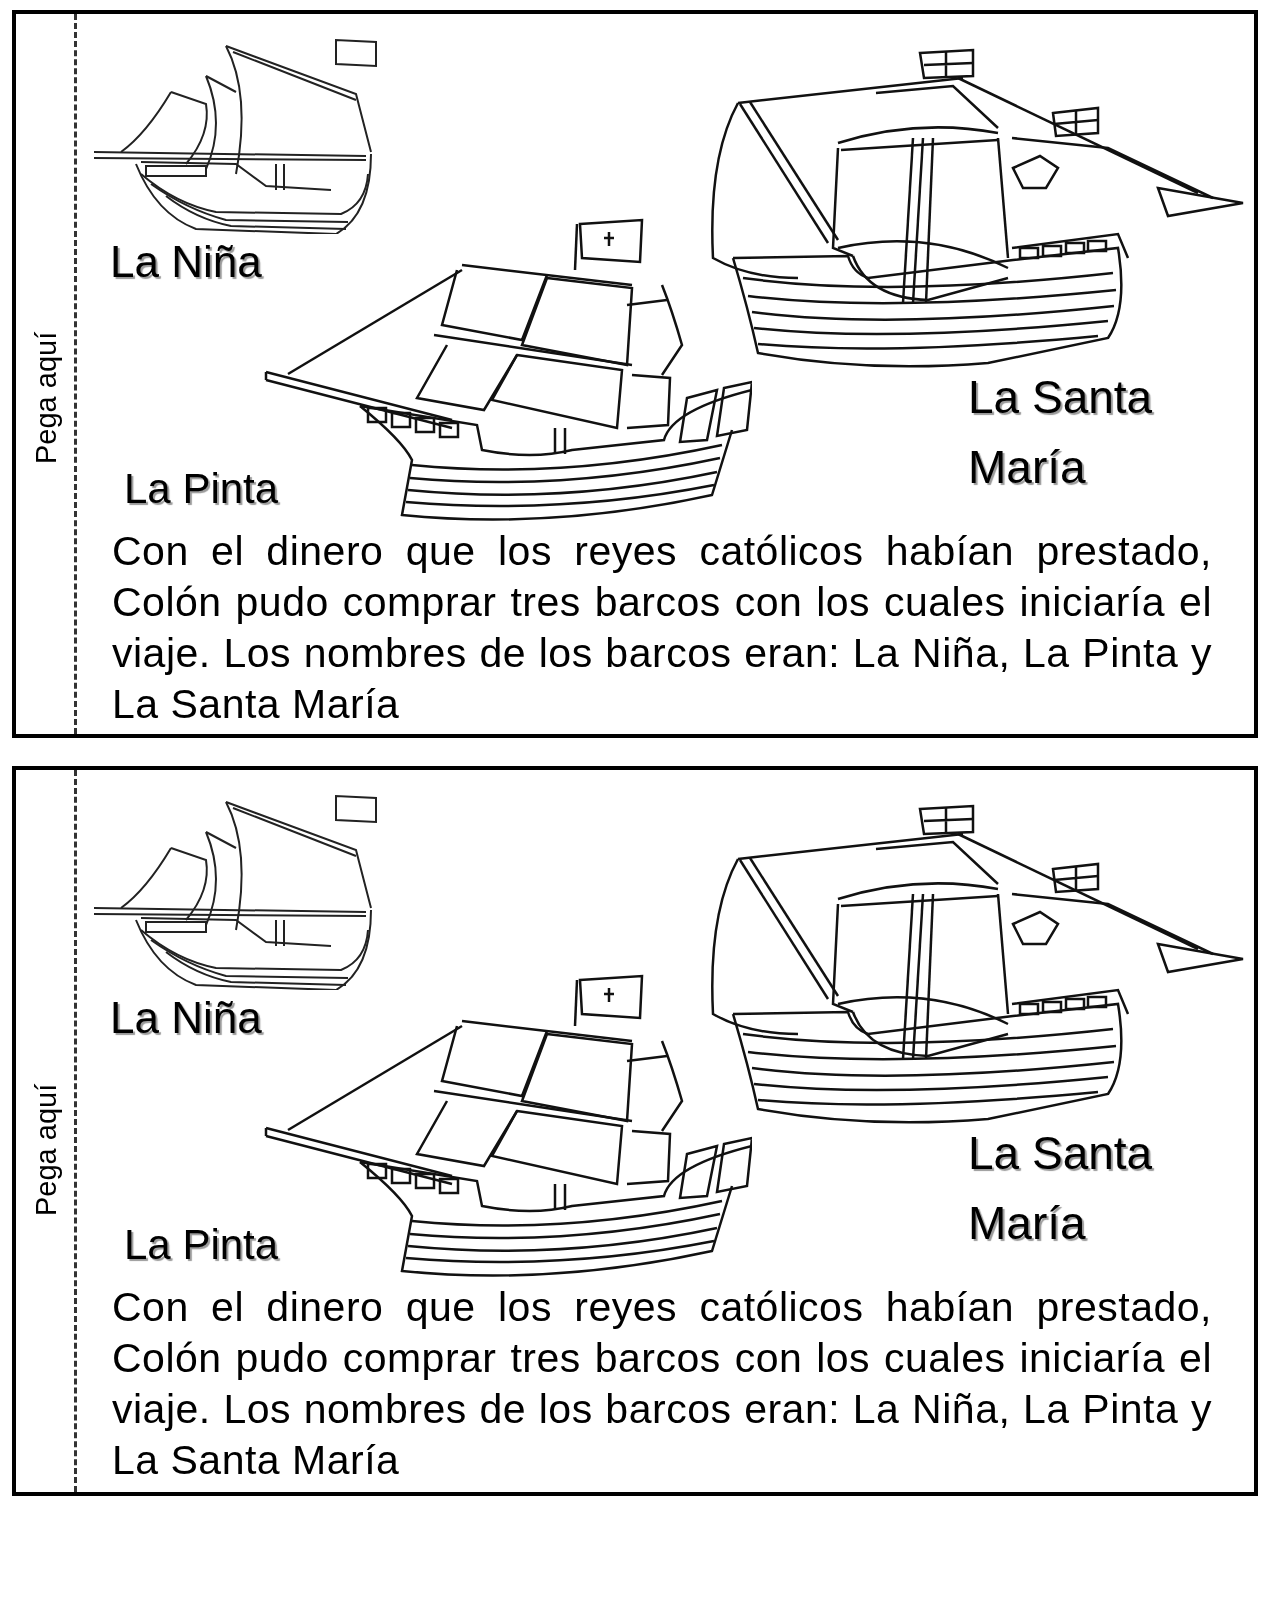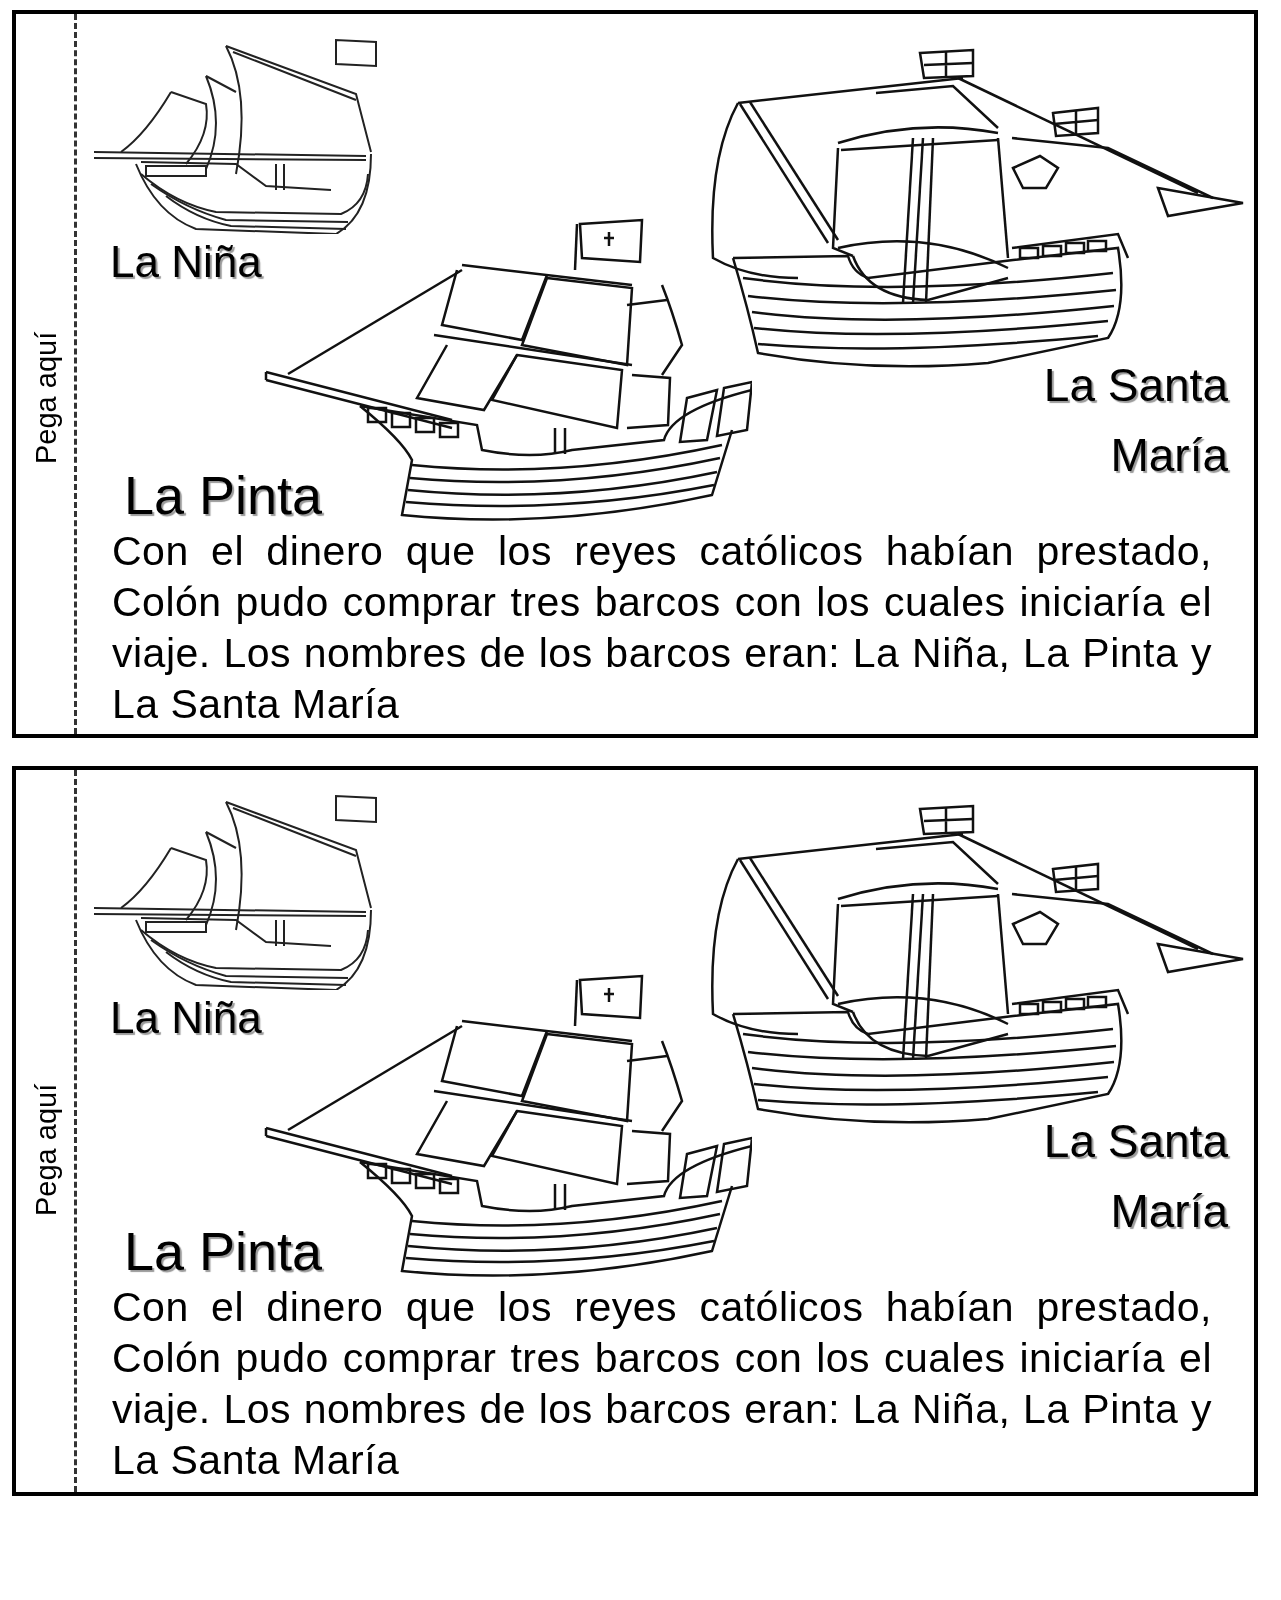--- a/index.html
+++ b/index.html
@@ -11,22 +11,22 @@
   .card.c2 { top: 766px; height: 722px; }
   .dash { position: absolute; left: 58px; top: 0; bottom: 0; width: 0;
           border-left: 3px dashed #333; }
   .pega { position: absolute; left: 10px; top: 240px; width: 210px; height: 40px;
           transform-origin: 0 0; transform: translate(0, 210px) rotate(-90deg);
           font-size: 29px; line-height: 40px; white-space: nowrap; }
   .card.c2 .pega { top: 236px; }
   .label { position: absolute; font-weight: normal; font-size: 46px; line-height: 1;
            text-shadow: 2px 2px 1px #9a9a9a; white-space: nowrap; }
   .l-nina { left: 94px; top: 226px; font-size: 44px; }
-  .l-pinta { left: 108px; top: 454px; font-size: 54px; }
-  .l-santa { left: 952px; top: 336px; width: 260px; text-align: right; line-height: 70px; }
+  .l-pinta { left: 108px; top: 454px; font-size: 42px; }
+  .l-santa { left: 952px; top: 348px; width: 260px; text-align: left; line-height: 70px; }
   .ship { position: absolute; }
   .s-nina { left: 70px; top: 20px; width: 300px; height: 200px; }
   .s-pinta { left: 236px; top: 196px; width: 500px; height: 320px; }
   .s-santa { left: 672px; top: 24px; width: 560px; height: 340px; }
   .para { position: absolute; left: 96px; top: 512px; width: 1100px;
           font-size: 41px; line-height: 51px; text-align: justify;
           text-align-last: left; letter-spacing: 0.5px; }
   svg * { vector-effect: non-scaling-stroke; }
 </style>
 </head>

